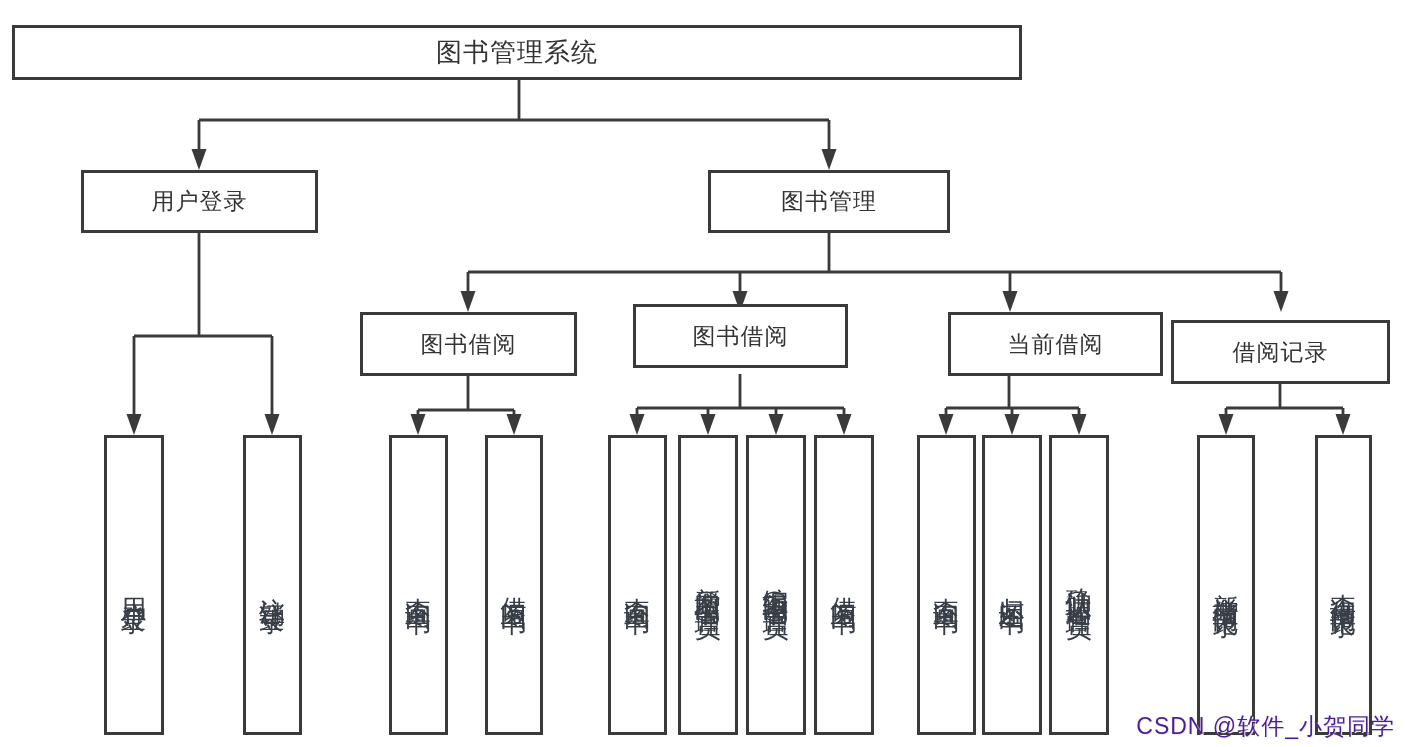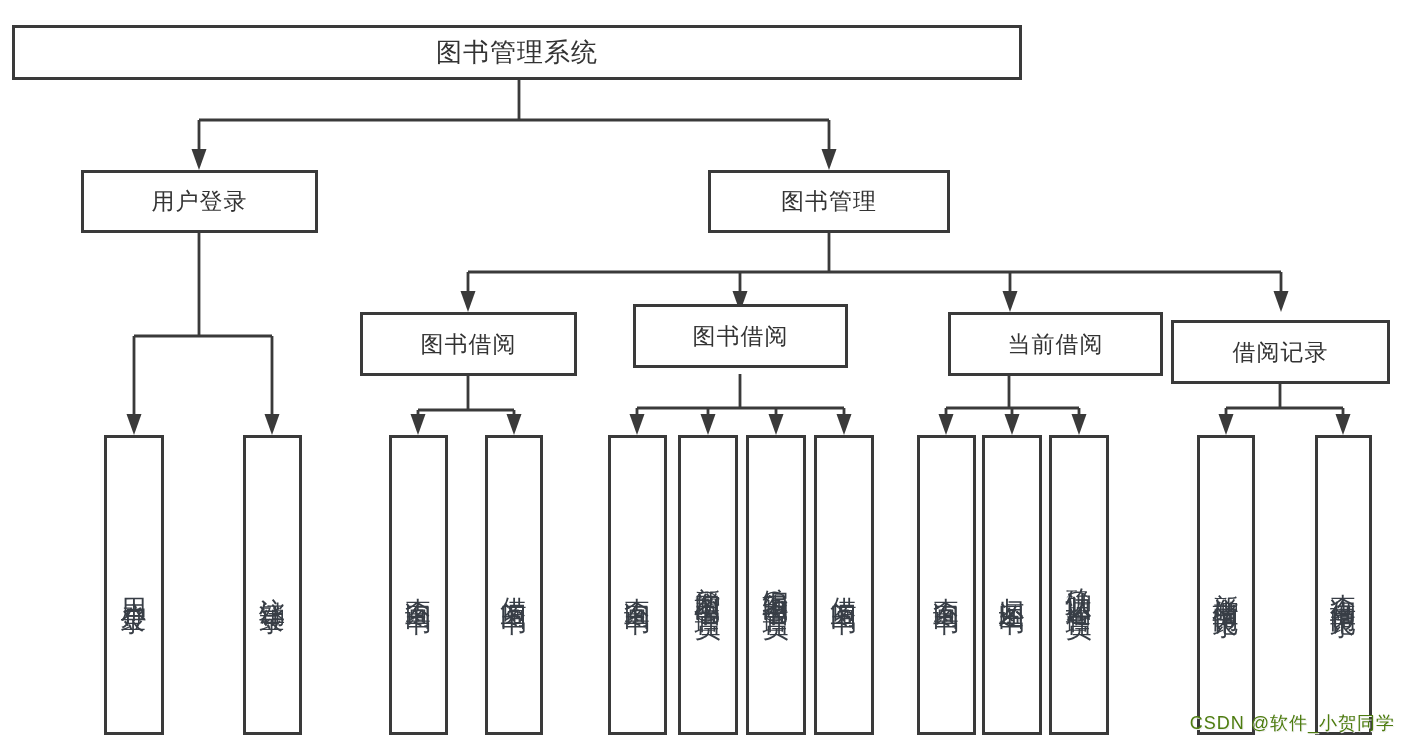--- a/index.html
+++ b/index.html
@@ -46,22 +46,22 @@
     text-orientation: mixed;
     font-size: 26px;
     letter-spacing: 4px;
     color: #383e46;
     line-height: 1;
   }
   .watermark {
     position: absolute;
     top: 711px;
     right: 10px;
-    font-size: 18px;
-    color: #4d7c0f;
+    font-size: 23px;
+    color: #4c1d95;
     letter-spacing: 1px;
     text-shadow: 1px 1px 0 #eeeeee;
     white-space: nowrap;
   }
 </style>
 </head>
 <body>
 
 <div class="canvas">
 

